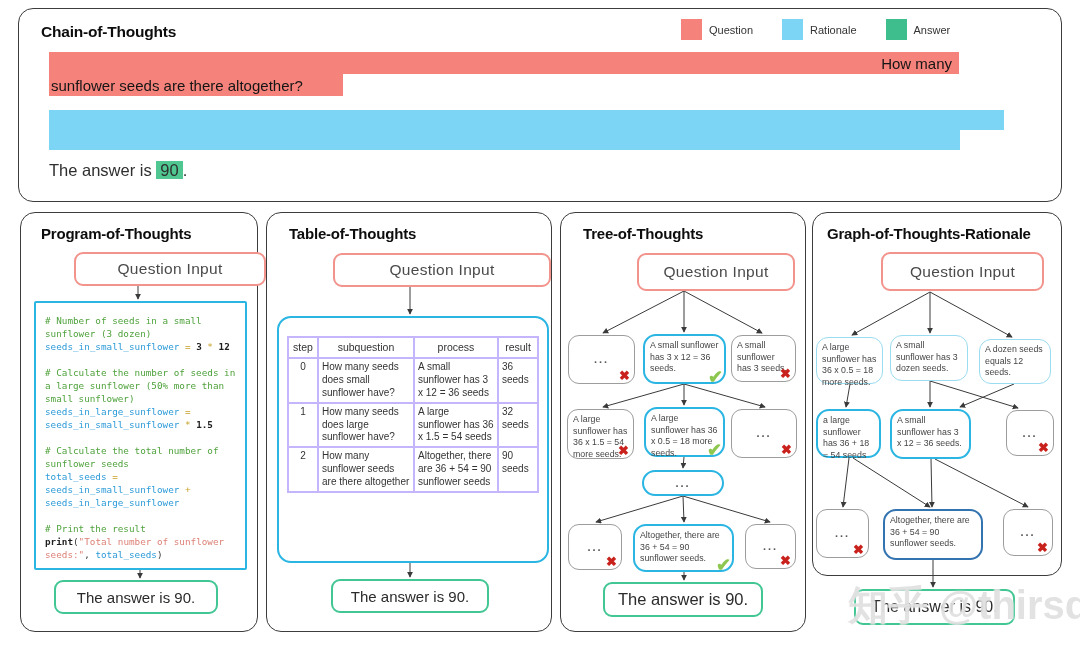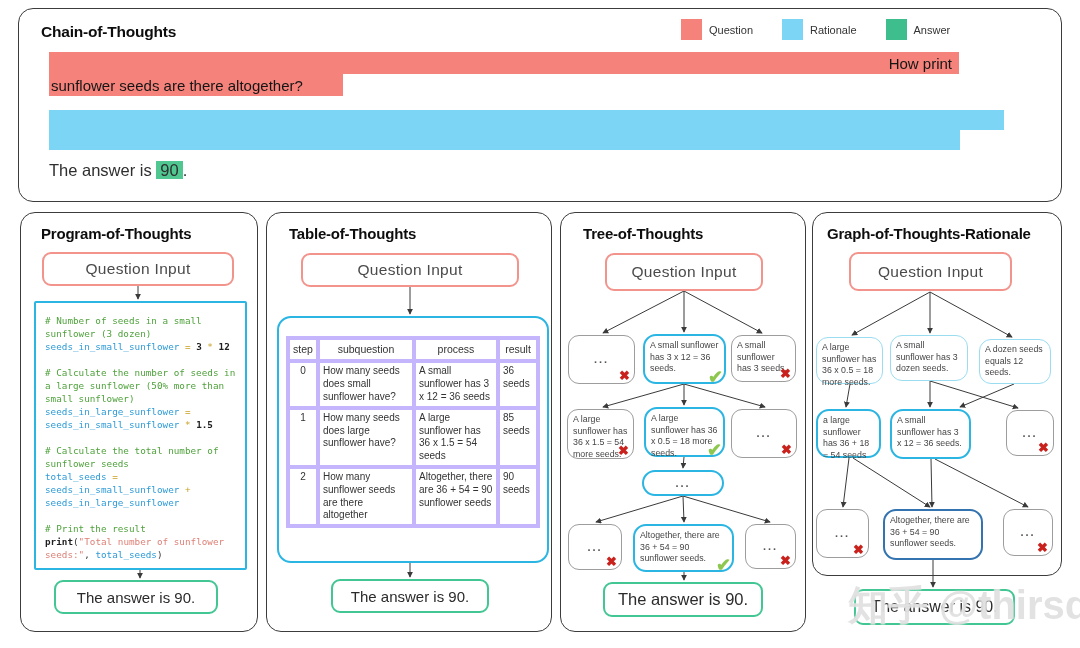--- a/index.html
+++ b/index.html
@@ -24,21 +24,21 @@
   .hl.red.l1 { justify-content:flex-end; padding-right:7px; }
   .hl.red.l2 { padding-left:2px; }
   .hl.blue { background:#7DD5F6; }
   .answer-line { position:absolute; font-size:16.5px; color:#2f2f2f; }
   .hl90 { background:#50C690; padding:0 4px; }
 
   
   .qi {
     position:absolute; border:2.5px solid #F2938C; border-radius:9px; background:#fff;
     display:flex; align-items:center; justify-content:center;
-    font-size:15.5px; color:#4a4a4a; letter-spacing:0.3px;
+    font-size:15.5px; color:#4a4a4a; letter-spacing:0.3px;margin-left:32px;
   }
   .ans {
     position:absolute; border:2.5px solid #42C693; border-radius:9px; background:#fff;
     display:flex; align-items:center; justify-content:center; color:#2b2b2b;
   }
 
   
   .codebox {
     position:absolute; border:2.6px solid #2AB5E2; border-radius:2px; background:#fff;
     padding:11px 9px; overflow:hidden;
@@ -50,21 +50,21 @@
   .cl .n  { color:#1f1f1f; font-weight:bold; }
   .cl .k  { color:#1f1f1f; font-weight:bold; }
   .cl .s  { color:#dd8076; }
   .cl .p  { color:#333; }
 
   
   .bluebox {
     position:absolute; border:2.6px solid #2AB5E2; border-radius:14px; background:#fff;
   }
   table.tot { border-collapse:collapse; margin:18px auto 0; font-size:10px; color:#333; }
-  table.tot th, table.tot td { border:4px solid #c4b5fd; padding:2px 3px; vertical-align:top; line-height:1.28; text-align:left; }
+  table.tot th, table.tot td { border:2px solid #c4b5fd; padding:2px 3px; vertical-align:top; line-height:1.28; text-align:left; }
   table.tot th { font-weight:normal; text-align:center; font-size:10.5px; padding:3px 2px; }
   table.tot td.c0 { text-align:center; }
 
   
   .node {
     position:absolute; background:#fff; border-radius:11px;
     padding:4px 5px; font-size:8.8px; line-height:1.32; color:#454545;
   }
   .node.gray  { border:1.8px solid #9D9D9D; }
   .node.cyan  { border:2.4px solid #2AB5E2; border-radius:13px; }
@@ -100,21 +100,21 @@
         <span class="sq" style="background:#7DD5F6;"></span>
         <span>Rationale</span>
       </div>
       <div class="leg">
         <span class="sq" style="background:#3FBE8D;"></span>
         <span>Answer</span>
       </div>
     </div>
 
     <div class="hl red l1" style="left:30px;top:43px;width:910px;height:22px;">
-      <span>How print</span>
+      <span>How many</span>
     </div>
     <div class="hl red l2" style="left:30px;top:65px;width:294px;height:22px;">
       <span>sunflower seeds are there altogether?</span>
     </div>
     <div class="hl blue" style="left:30px;top:101px;width:955px;height:20px;"></div>
     <div class="hl blue" style="left:30px;top:121px;width:911px;height:20px;"></div>
 
     <div class="answer-line" style="left:30px;top:152px;">
       <span>The answer is </span><span class="hl90">90</span><span>.</span>
     </div>
@@ -188,21 +188,21 @@
             <tr>
               <td class="c0">0</td>
               <td>How many seeds does small sunflower have?</td>
               <td>A small sunflower has 3 x 12 = 36 seeds</td>
               <td>36 seeds</td>
             </tr>
             <tr>
               <td class="c0">1</td>
               <td>How many seeds does large sunflower have?</td>
               <td>A large sunflower has 36 x 1.5 = 54 seeds</td>
-              <td>85 seeds</td>
+              <td>32 seeds</td>
             </tr>
             <tr>
               <td class="c0">2</td>
               <td>How many sunflower seeds are there altogether</td>
               <td>Altogether, there are 36 + 54 = 90 sunflower seeds</td>
               <td>90 seeds</td>
             </tr>
           </tbody>
       </table>
     </div>

